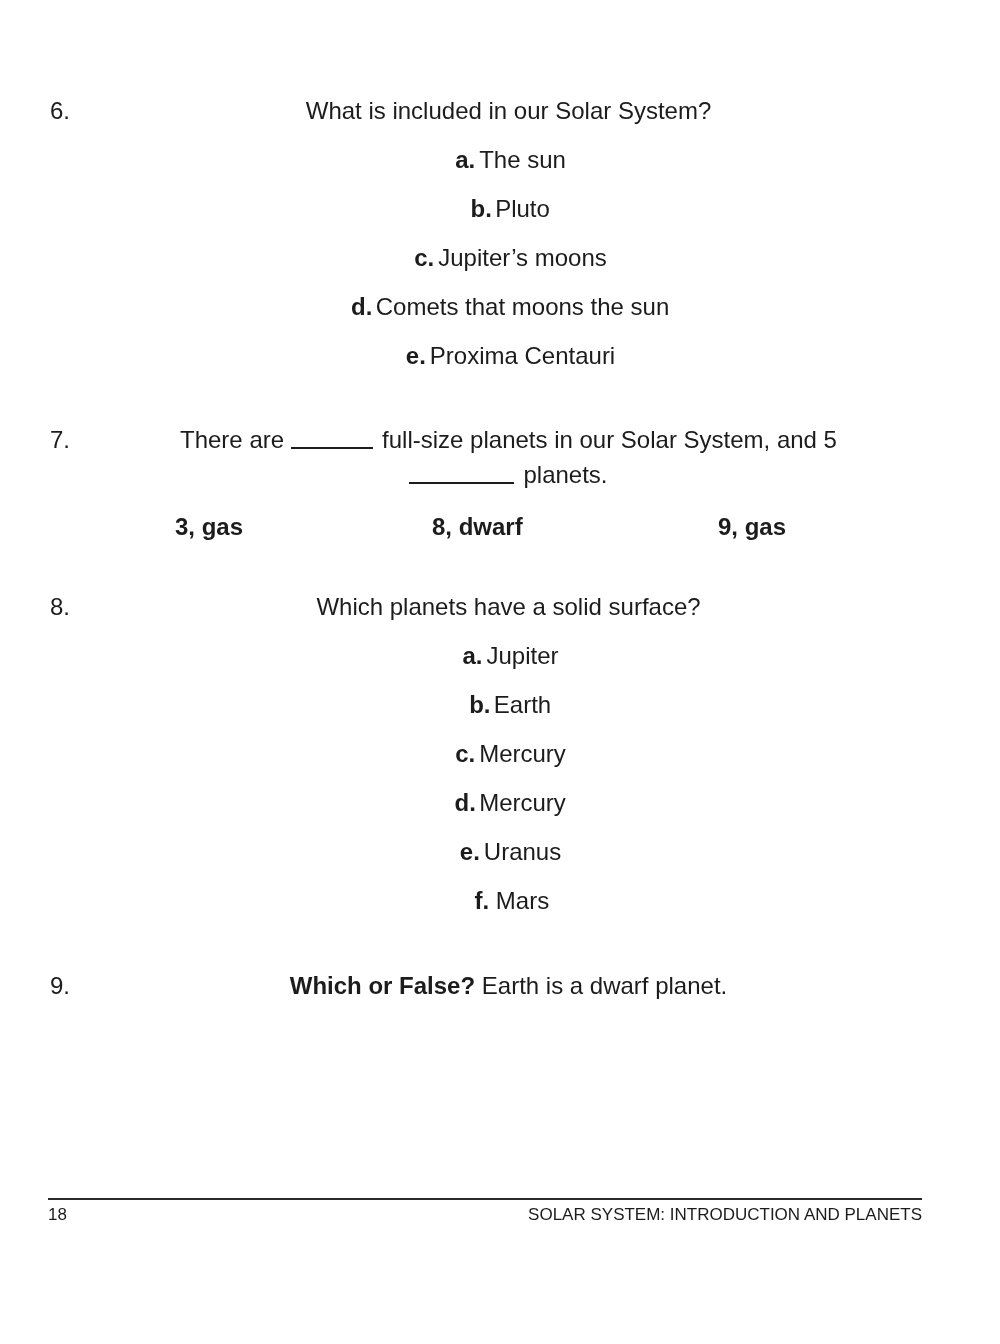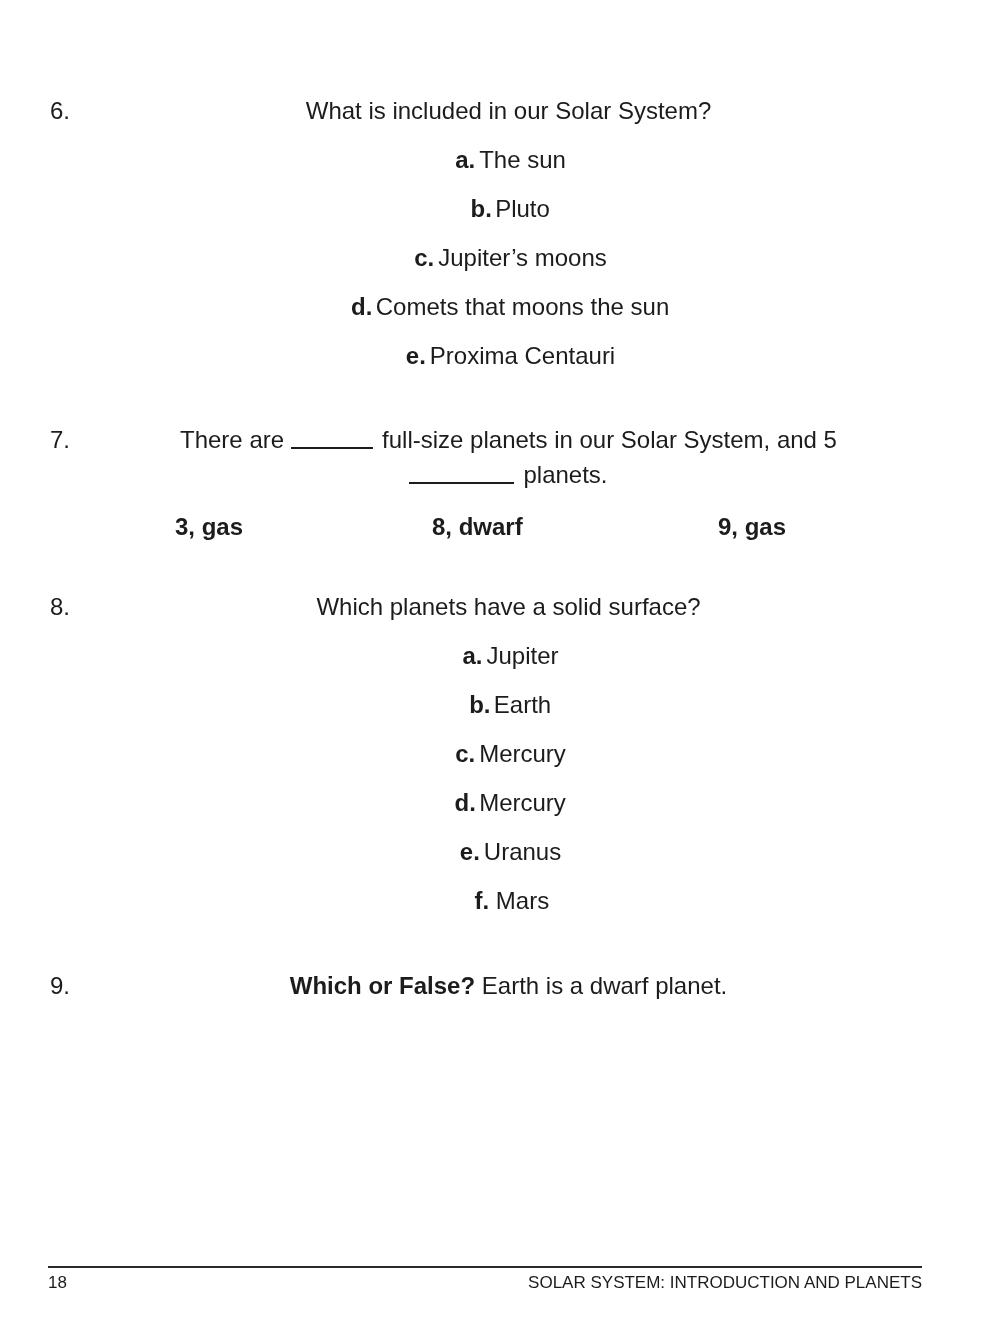--- a/index.html
+++ b/index.html
@@ -50,21 +50,21 @@
     margin-top: 17px;
     font-weight: 700;
   }
   .answer-choice { position: absolute; top: 0; white-space: nowrap; }
   .answer-choice.pos-0 { left: 80px; }
   .answer-choice.pos-1 { left: 337px; }
   .answer-choice.pos-2 { left: 623px; }
   .footer {
     position: absolute;
     left: 48px; right: 78px;
-    top: 1266px;
+    top: 1198px;
     border-top: 2px solid #2a2a2a;
     padding-top: 5px;
     display: flex;
     justify-content: space-between;
     align-items: baseline;
     font-size: 17px;
     line-height: 20px;
   }
 </style>
 </head>

